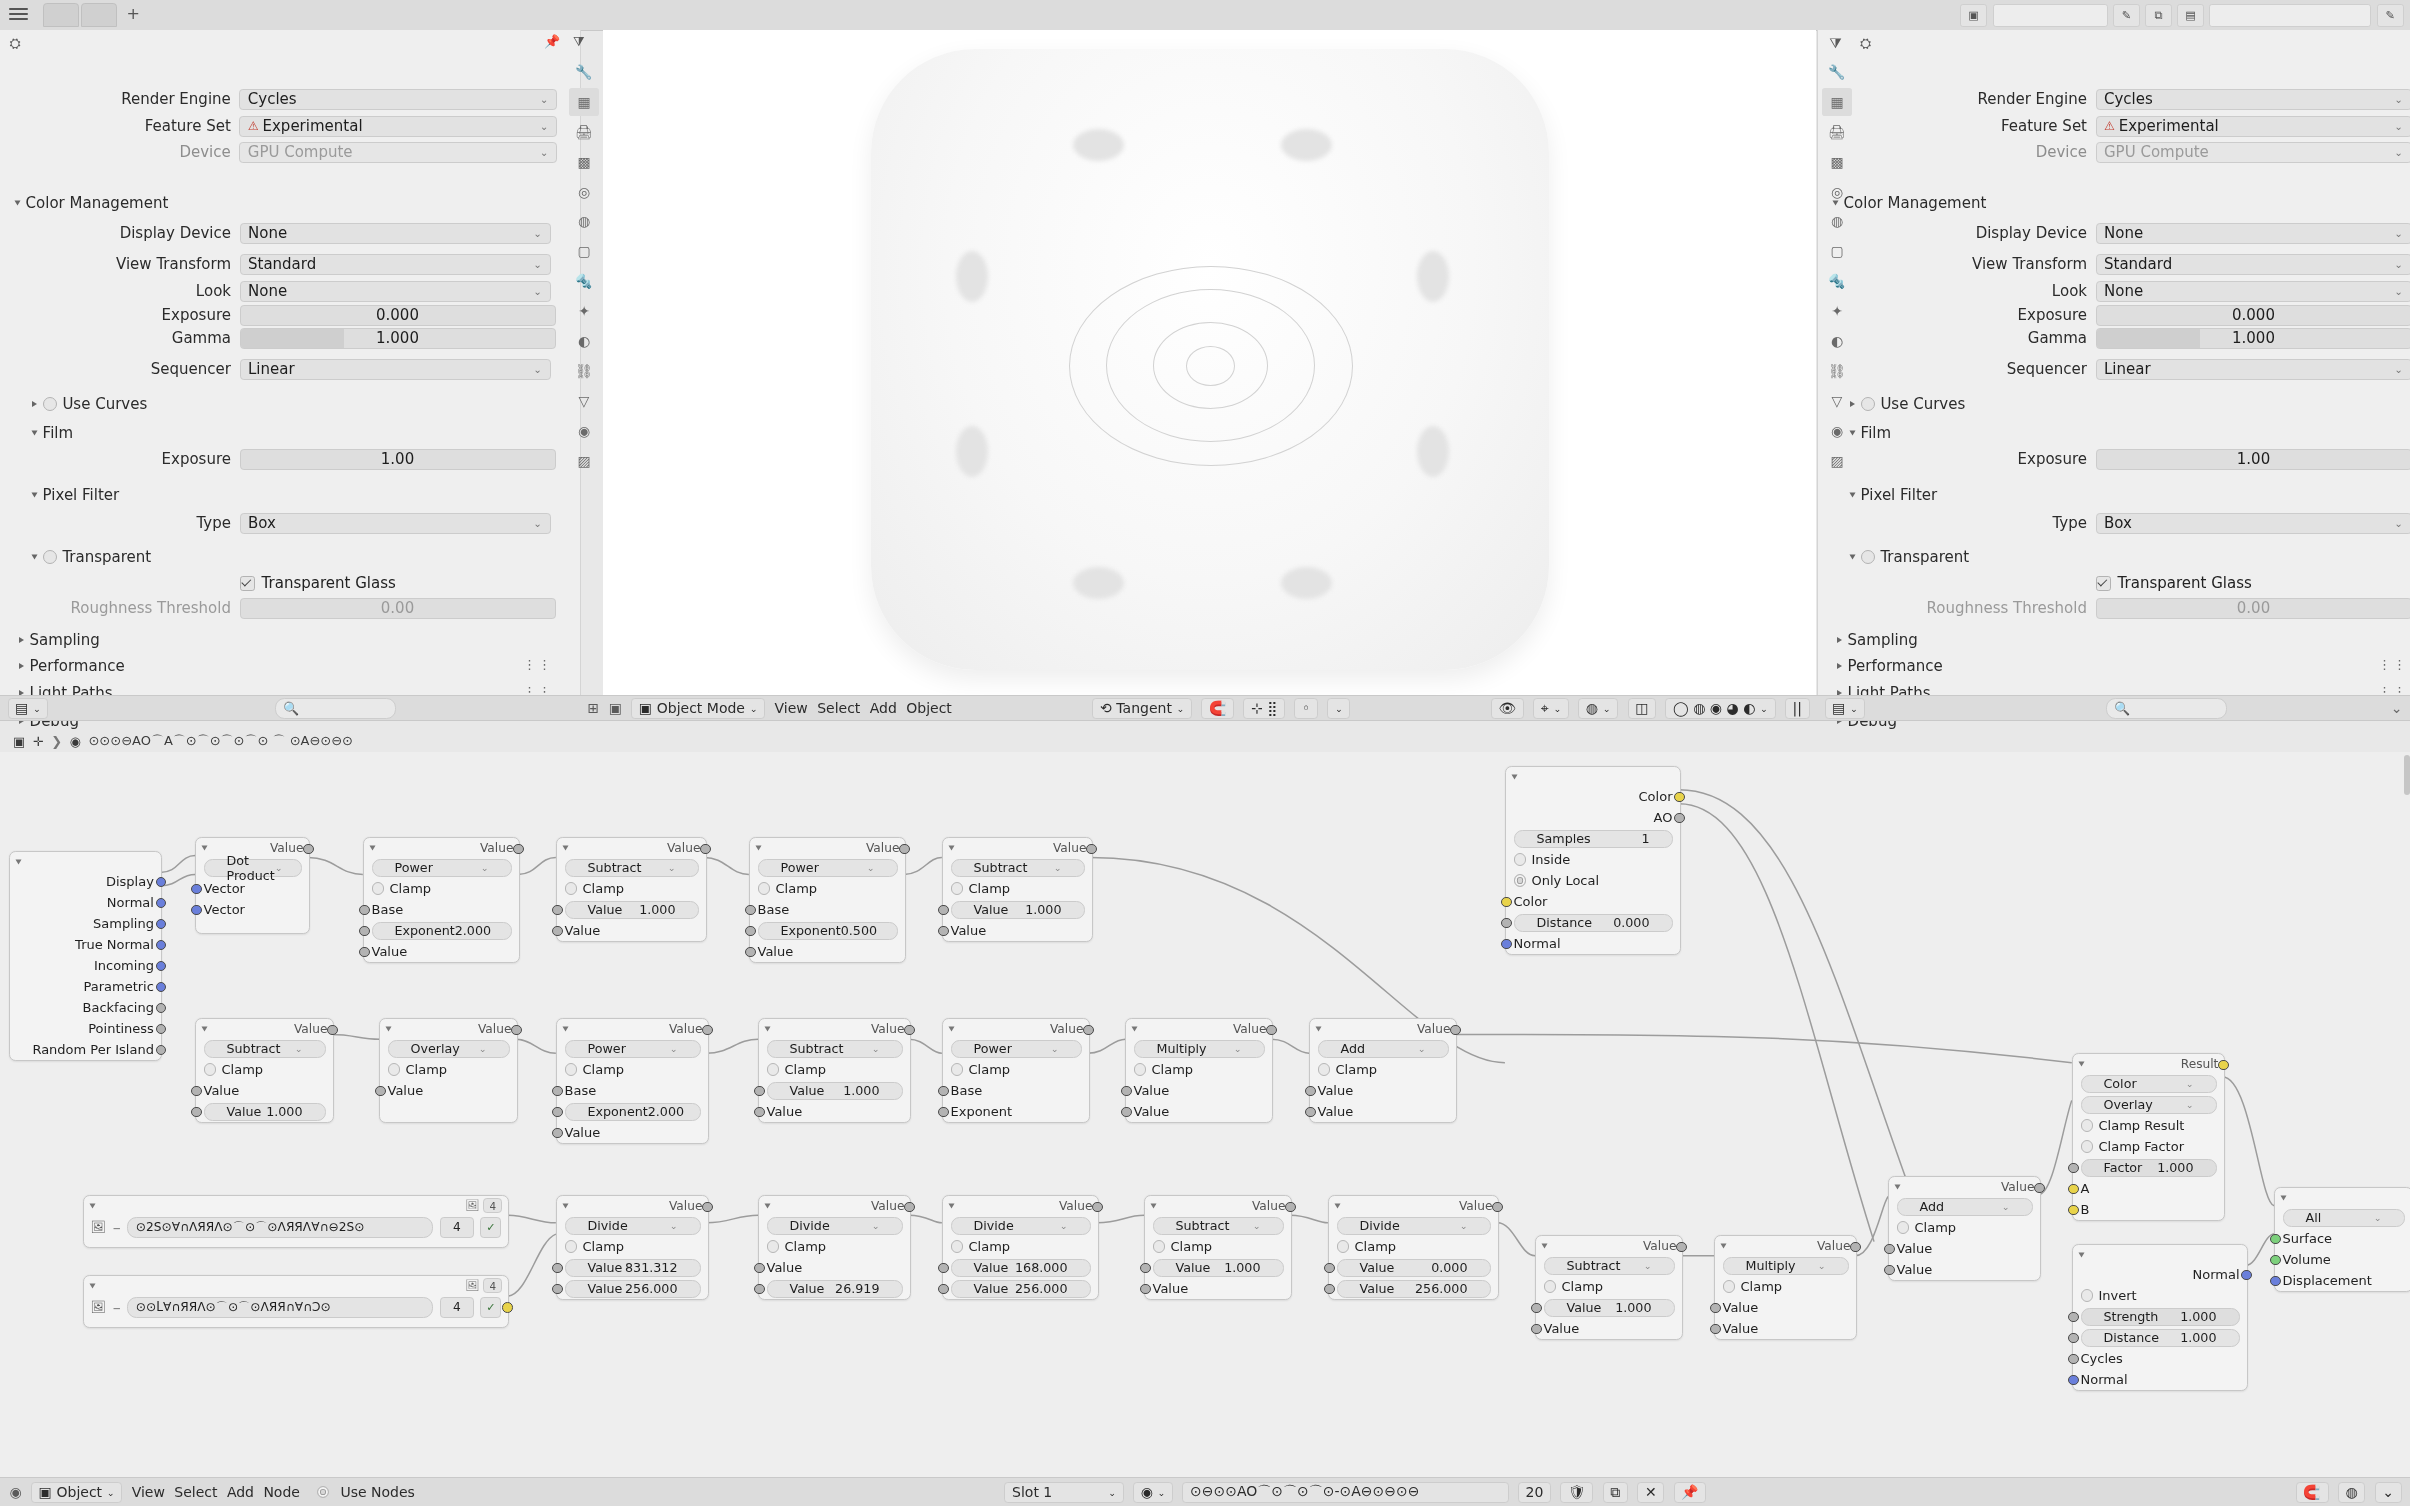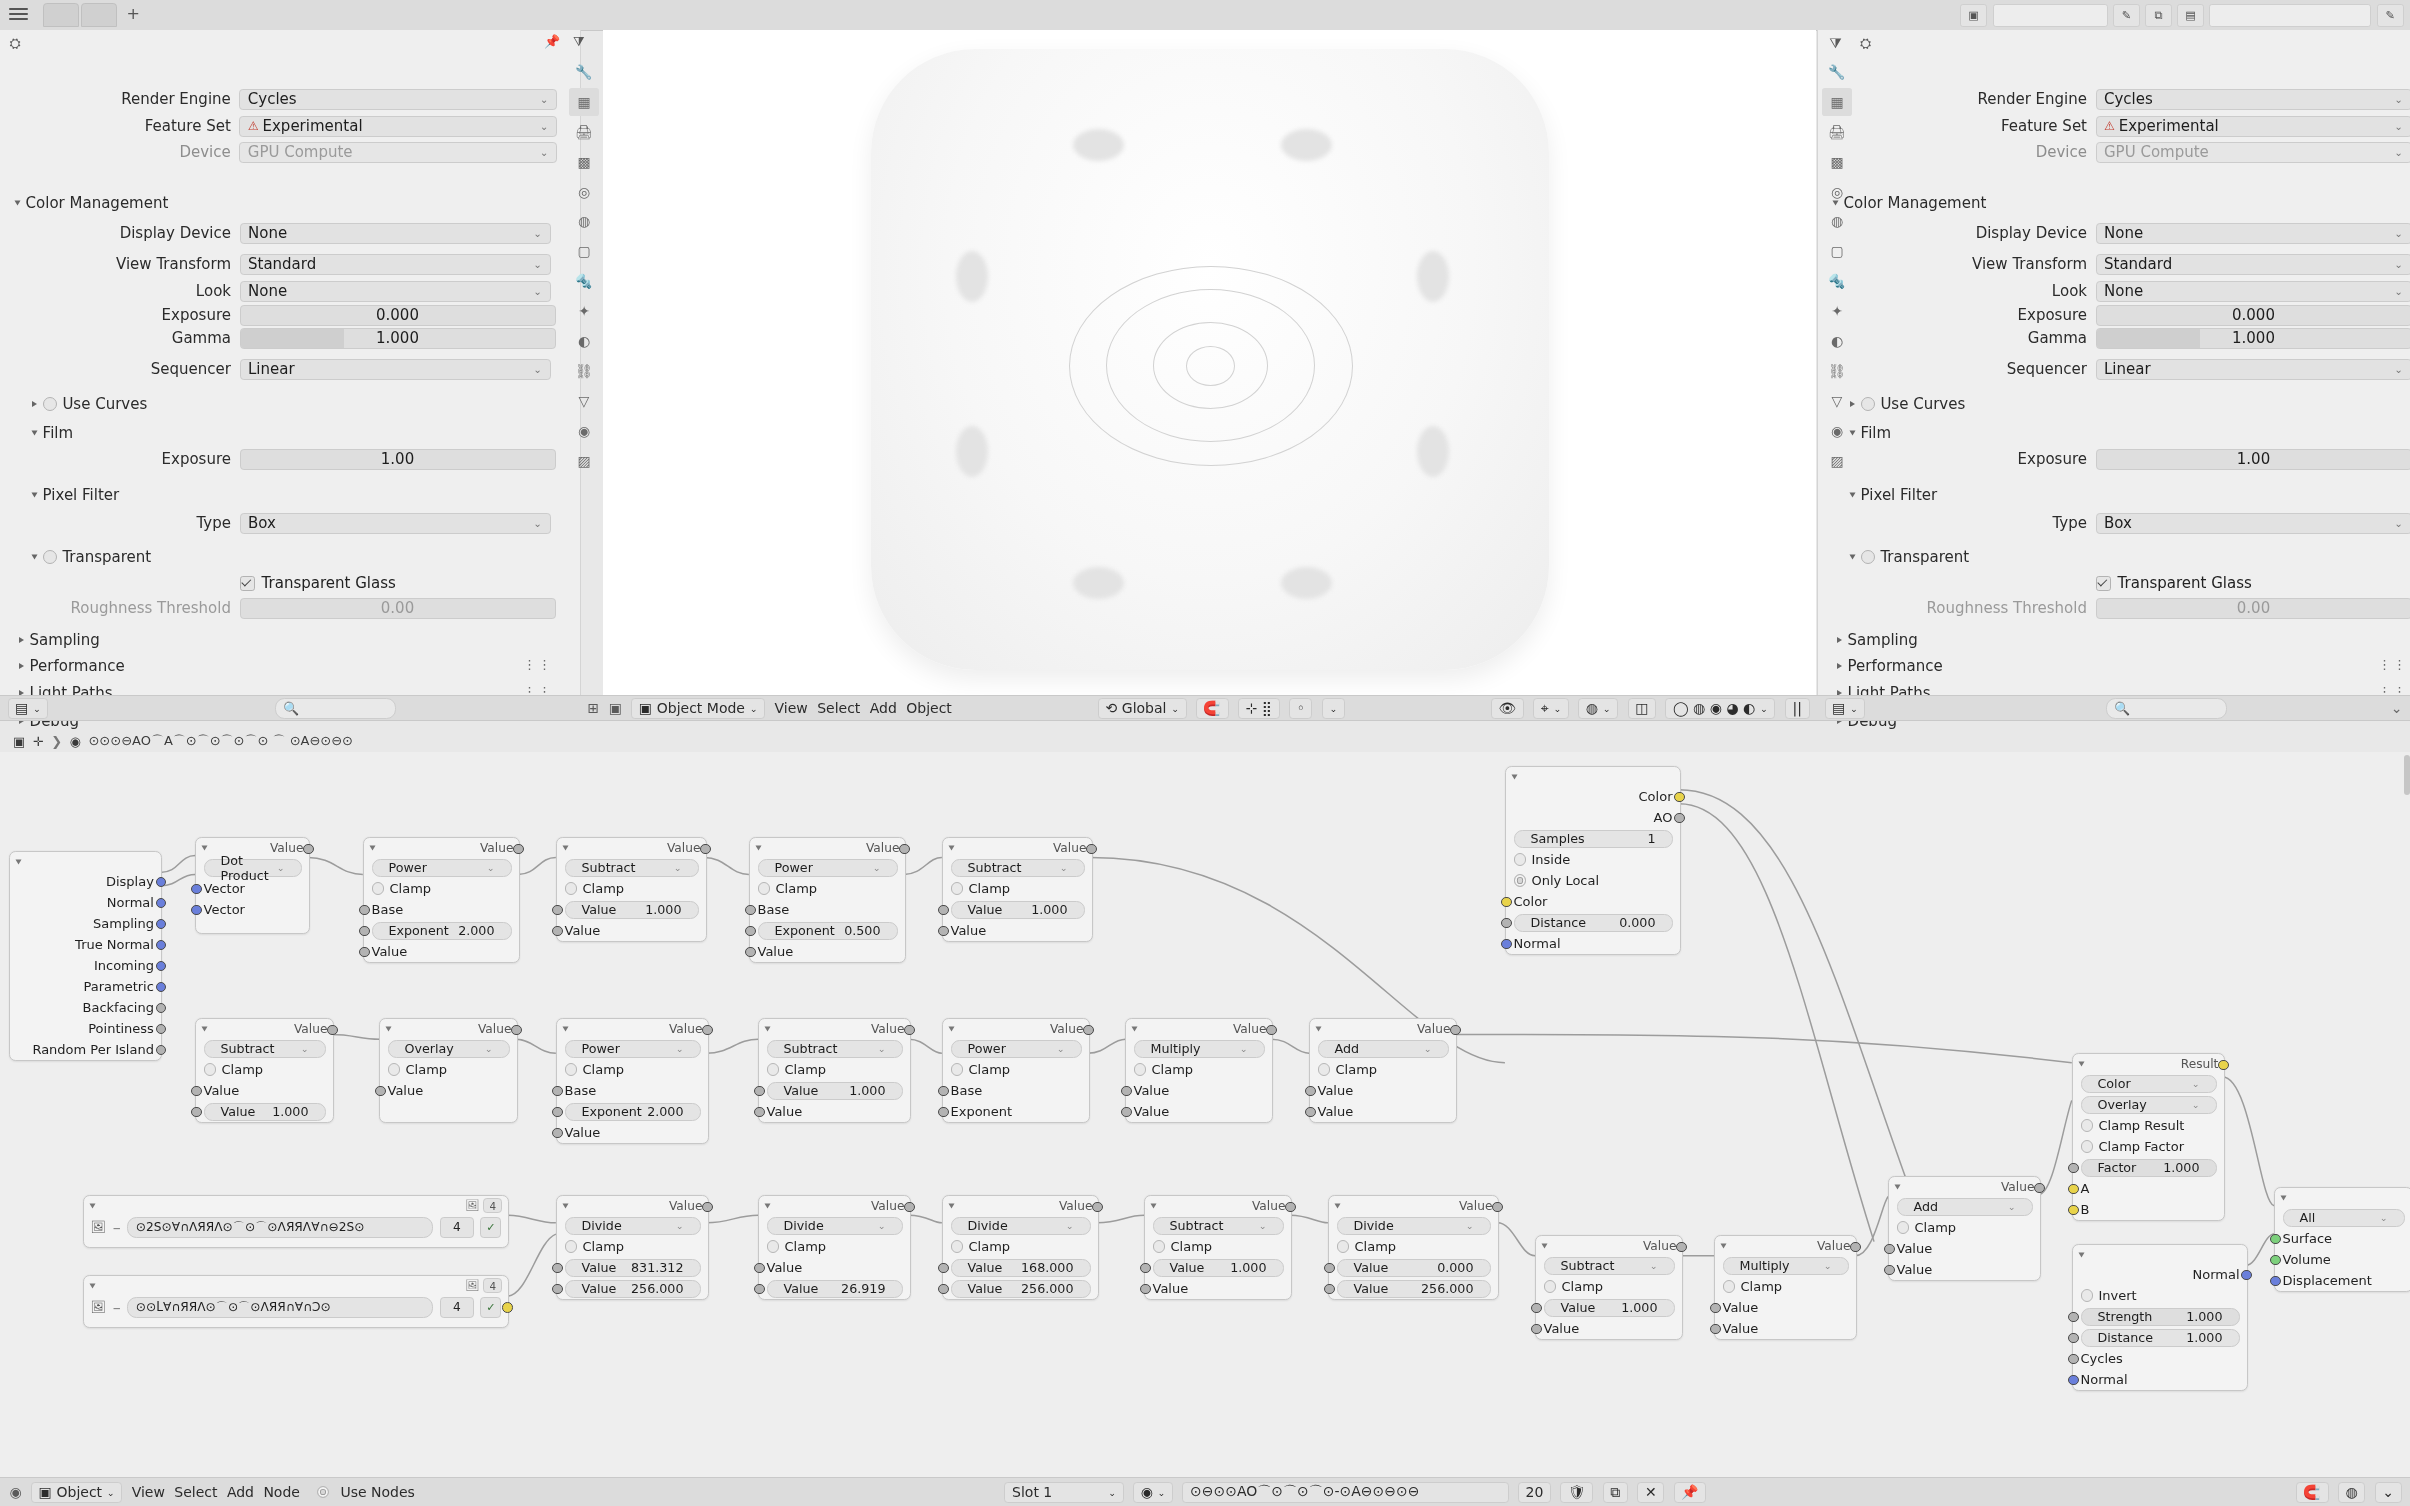--- a/index.html
+++ b/index.html
@@ -59,21 +59,21 @@
   
   .breadcrumb{position:absolute;left:0;top:730px;width:2411px;height:22.6px;background:#e8e8e8;display:flex;align-items:center;gap:7.5px;padding:0 13px;box-sizing:border-box;font-size:13px;color:#3a3a3a;}
 
   
   .nodearea{position:absolute;left:0;top:752px;width:2411px;height:725px;background:#eeeeee;overflow:hidden;}
   .node{position:absolute;background:#f3f3f3;border:0.9px solid #c7c7c7;border-radius:6.6px;box-shadow:0 0.9px 1.9px rgba(0,0,0,.08);}
   .nhead{height:19px;display:flex;align-items:center;padding:0 5.6px;font-size:12.2px;color:#555;}
   .nhead .tri{border-left-color:#777;transform:rotate(90deg);}
   .nrow{height:21px;display:flex;align-items:center;padding:0 7.5px;font-size:13px;color:#1f1f1f;position:relative;}
   .nrow.right{justify-content:flex-end;}
-  .nfield{height:18px;background:#e4e4e4;border:0.9px solid #cbcbcb;border-radius:8.5px;display:flex;align-items:center;padding:0 16px;font-size:12.7px;color:#1d1d1d;box-sizing:border-box;}
+  .nfield{height:18px;background:#e4e4e4;border:0.9px solid #cbcbcb;border-radius:8.5px;display:flex;align-items:center;padding:0 22px;font-size:12.7px;color:#1d1d1d;box-sizing:border-box;}
   .nfield .caret{margin-left:auto;color:#888;font-size:9.4px;}
   .nfield.val{justify-content:space-between;}
   .nrad{width:10.4px;height:10.4px;border:0.9px solid #b6b6b6;border-radius:50%;background:#e9e9e9;margin-right:5.6px;display:inline-block;}
   .nrad.on{background:#d7d7d7;box-shadow:inset 0 0 0 1.9px #f3f3f3, inset 0 0 0 2.8px #9a9a9a;}
   .sock{position:absolute;width:8.5px;height:8.5px;border-radius:50%;border:0.9px solid #4a4a4a;}
   .sock.l{left:-4.7px;}
   .sock.r{right:-4.7px;}
   .s-yellow{background:#e8d34a;}
   .s-gray{background:#b3b3b3;}
   .s-blue{background:#6a7fdb;}
@@ -302,21 +302,21 @@
 
   <div class="strip" style="left:580px;top:695px;width:1237px;">
     <div style="color:#5a5a5a;">⊞</div>
     <div style="color:#5a5a5a;">▣</div>
     <div class="btnish">▣ <span>Object Mode</span><span style="font-size:9.4px;">⌄</span></div>
     <div>View</div>
     <div>Select</div>
     <div>Add</div>
     <div>Object</div>
     <div class="spacer"></div>
-    <div class="btnish">⟲ <span>Global</span><span style="font-size:9.4px;">⌄</span></div>
+    <div class="btnish">⟲ <span>Tangent</span><span style="font-size:9.4px;">⌄</span></div>
     <div class="btnish">🧲</div>
     <div class="btnish">⊹ ⣿</div>
     <div class="btnish">◦</div>
     <div class="btnish">
         <span style="font-size:9.4px;">⌄</span>
       </div>
     <div class="spacer"></div>
     <div class="btnish">👁</div>
     <div class="btnish">⌖<span style="font-size:9.4px;">⌄</span></div>
     <div class="btnish">◍<span style="font-size:9.4px;">⌄</span></div>

